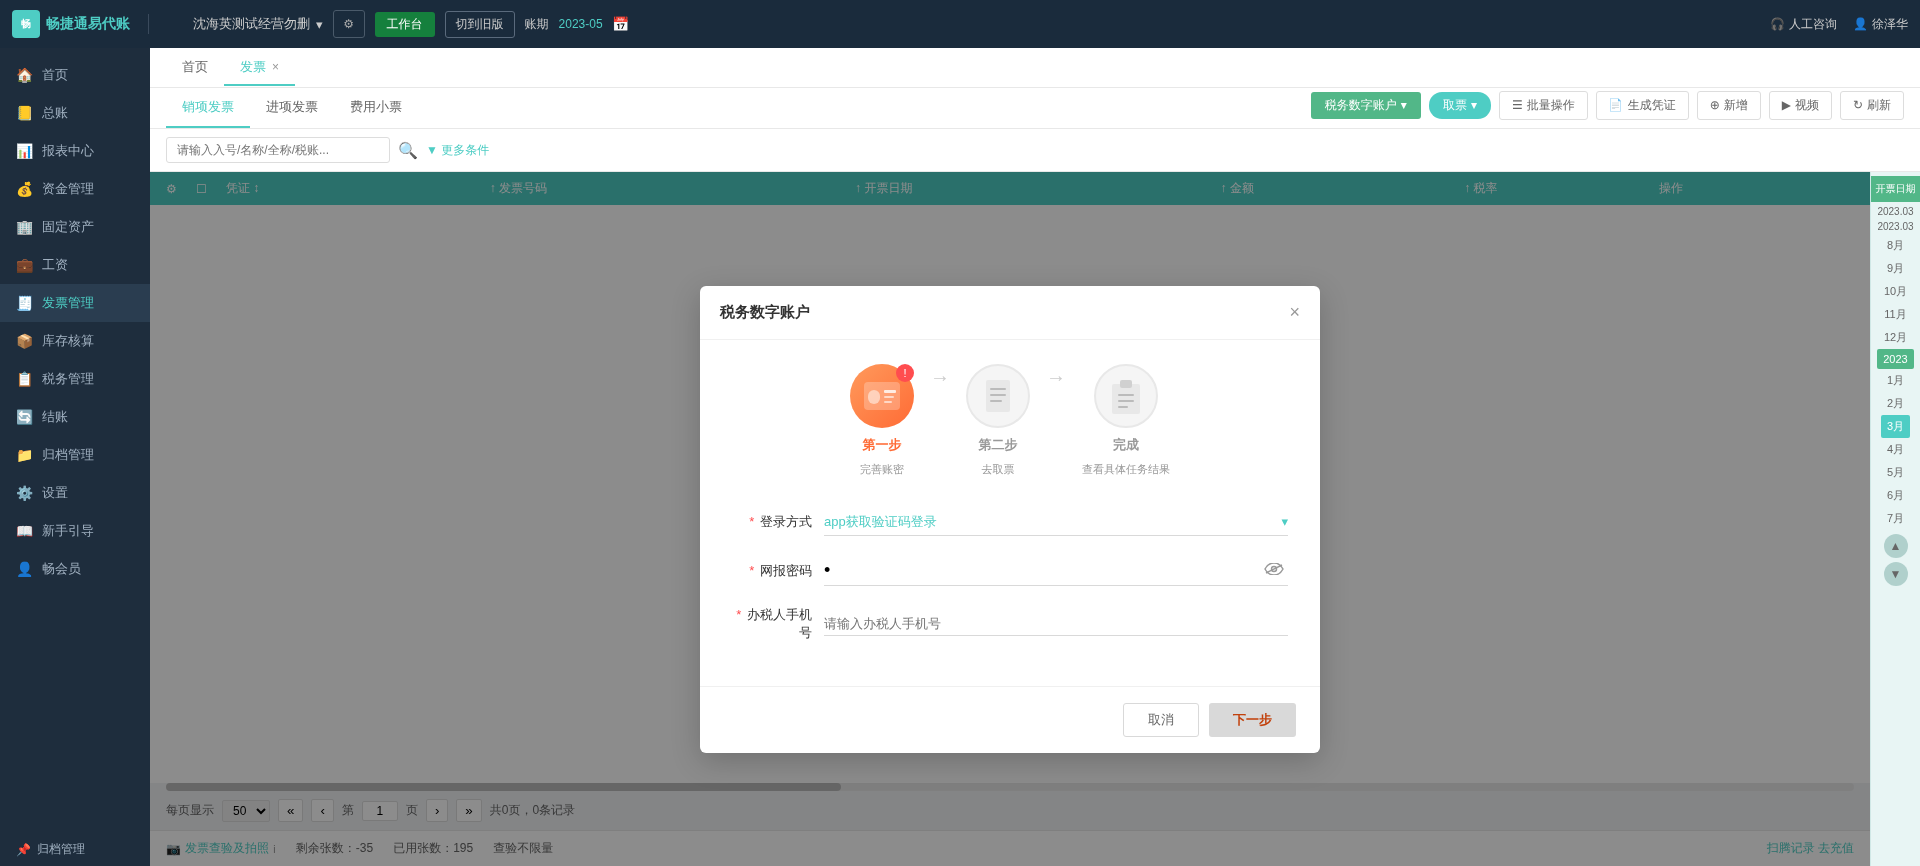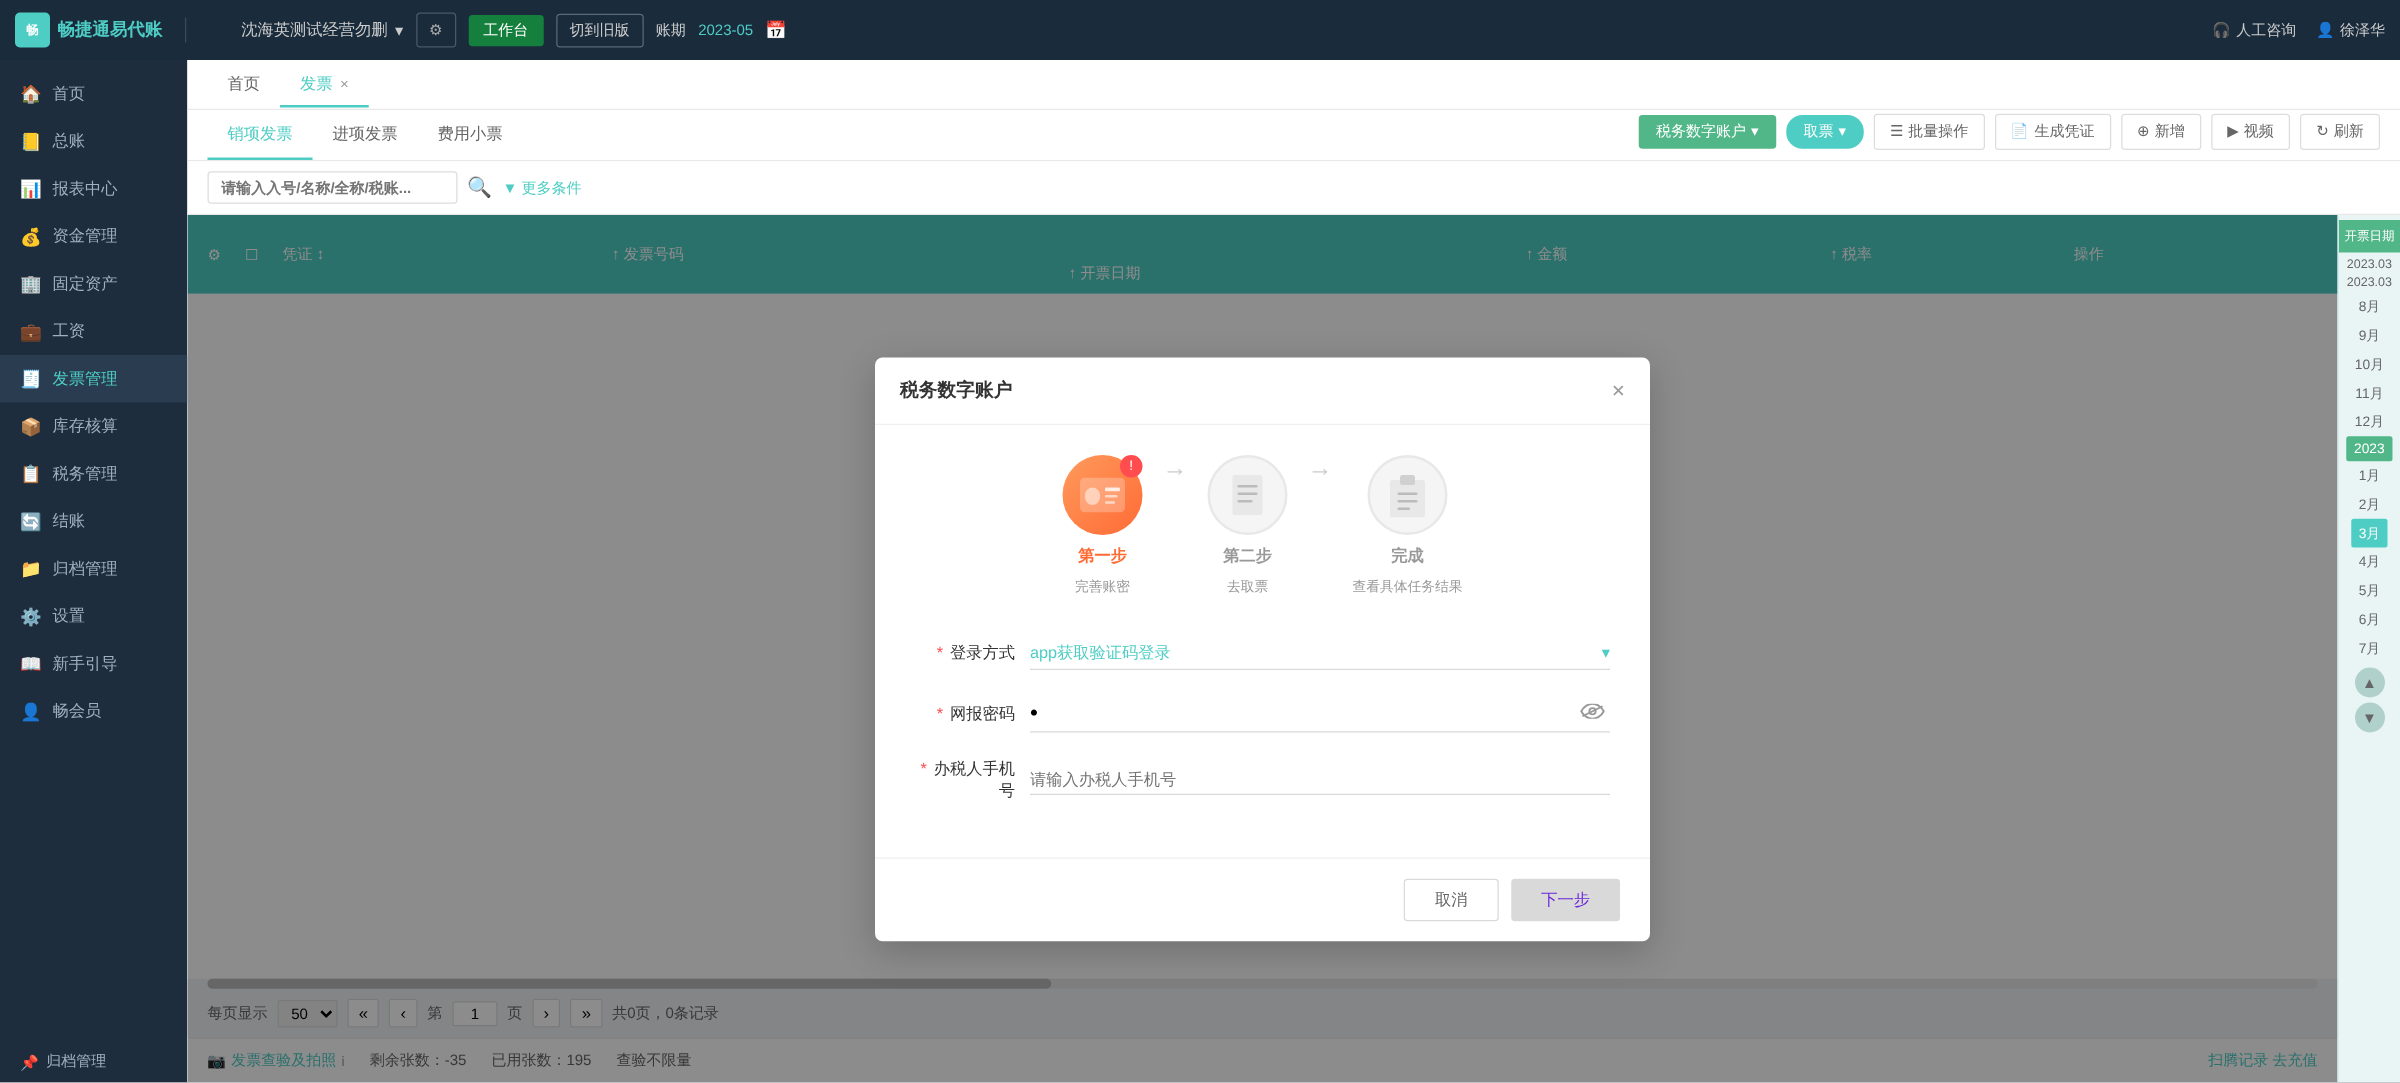--- a/index.html
+++ b/index.html
@@ -31,21 +31,21 @@
 
     
     .tab { padding: 8px 16px; cursor: pointer; color: #666; border-bottom: 2px solid transparent; font-size: 13px; display: flex; align-items: center; gap: 6px; }
     .tab.active { color: #4ecdc4; border-bottom-color: #4ecdc4; font-weight: 500; }
     .tab-close { color: #999; font-size: 12px; cursor: pointer; }
 
     
     .sub-tabs { display: flex; gap: 0; border-bottom: 1px solid #e8e8e8; background: #fff; padding: 0 16px; }
     .sub-tab { padding: 10px 16px; cursor: pointer; color: #666; border-bottom: 2px solid transparent; font-size: 13px; }
     .sub-tab.active { color: #4ecdc4; border-bottom-color: #4ecdc4; }
-    .search-input { border: 1px solid #ddd; padding: 5px 10px; border-radius: 3px; font-size: 12px; width: 200px; color: #999; font-weight: bold; }
+    .search-input { border: 1px solid #ddd; padding: 5px 10px; border-radius: 3px; font-size: 12px; width: 224px; color: #999; }
     .btn-gray-outline { background: transparent; color: #666; border: 1px solid #ddd; padding: 5px 12px; border-radius: 3px; cursor: pointer; font-size: 12px; display: flex; align-items: center; gap: 4px; }
 
     
     .right-panel { width: 40px; background: #e8f4f3; border-left: 1px solid #d0e8e6; display: flex; flex-direction: column; align-items: center; padding-top: 8px; }
     .month-item { font-size: 11px; color: #666; padding: 4px 6px; cursor: pointer; text-align: center; }
     .month-item.active { color: #fff; background: #4ecdc4; border-radius: 2px; }
     .month-item.current { color: #fff; background: #52b788; border-radius: 2px; }
 
     
     .bottom-bar { height: 36px; background: #fff; border-top: 1px solid #e8e8e8; display: flex; align-items: center; padding: 0 16px; gap: 20px; font-size: 12px; color: #666; }
@@ -82,21 +82,21 @@
     .form-label .required { color: #ff4d4f; margin-right: 2px; }
     .form-control { flex: 1; border: none; border-bottom: 1px solid #d9d9d9; padding: 4px 0; font-size: 13px; outline: none; color: #333; background: transparent; }
     .form-select { flex: 1; border: none; border-bottom: 1px solid #d9d9d9; padding: 4px 0; font-size: 13px; color: #4ecdc4; display: flex; align-items: center; justify-content: space-between; cursor: pointer; }
     .form-select-text { color: #4ecdc4; }
     .form-select-arrow { color: #4ecdc4; }
     .password-row { display: flex; align-items: center; flex: 1; border-bottom: 1px solid #d9d9d9; }
     .password-input { flex: 1; border: none; padding: 4px 0; font-size: 18px; outline: none; letter-spacing: 3px; background: transparent; }
     .eye-icon { color: #999; cursor: pointer; padding: 0 4px; }
 
     .btn-cancel { background: #fff; color: #666; border: 1px solid #d9d9d9; padding: 7px 24px; border-radius: 3px; cursor: pointer; font-size: 13px; }
-    .btn-next { background: #d9d9d9; color: #6d28d9; border: none; padding: 7px 24px; border-radius: 3px; cursor: pointer; font-size: 13px; }
+    .btn-next { background: #d9d9d9; color: #c2410c; border: none; padding: 7px 24px; border-radius: 3px; cursor: pointer; font-size: 13px; font-weight: bold; }
 
     .scrollbar-area { height: 8px; background: #e8e8e8; border-radius: 4px; margin: 0 16px; }
     .scrollbar-thumb { width: 40%; height: 8px; background: #bbb; border-radius: 4px; }
   </style>
 </head>
 <body>
 
 <div class="app-container">
 
   <div class="top-bar">
@@ -260,21 +260,21 @@
       <div style="display:flex;flex:1;overflow:hidden;">
 
         <div style="flex:1;overflow:hidden;display:flex;flex-direction:column;position:relative;">
 
           <div style="display:flex;align-items:center;background:#4ecdc4;color:white;padding:8px 16px;font-size:12px;">
             <div style="width:30px;">⚙</div>
             <div style="width:30px;">☐</div>
             <div style="flex:1;cursor:pointer;">凭证 <span>↕</span></div>
             <div style="width:20px;"></div>
             <div style="flex:1.5;cursor:pointer;">↑ 发票号码</div>
-            <div style="flex:1.5;cursor:pointer;margin-top:30px;">↑ 开票日期</div>
+            <div style="flex:1.5;cursor:pointer;">↑ 开票日期</div>
             <div style="flex:1;cursor:pointer;">↑ 金额</div>
             <div style="flex:0.8;cursor:pointer;">↑ 税率</div>
             <div style="flex:0.8;">操作</div>
           </div>
 
           <div style="flex:1;background:#fff;display:flex;align-items:center;justify-content:center;">
           </div>
 
           <div class="scrollbar-area">
             <div class="scrollbar-thumb"></div>

